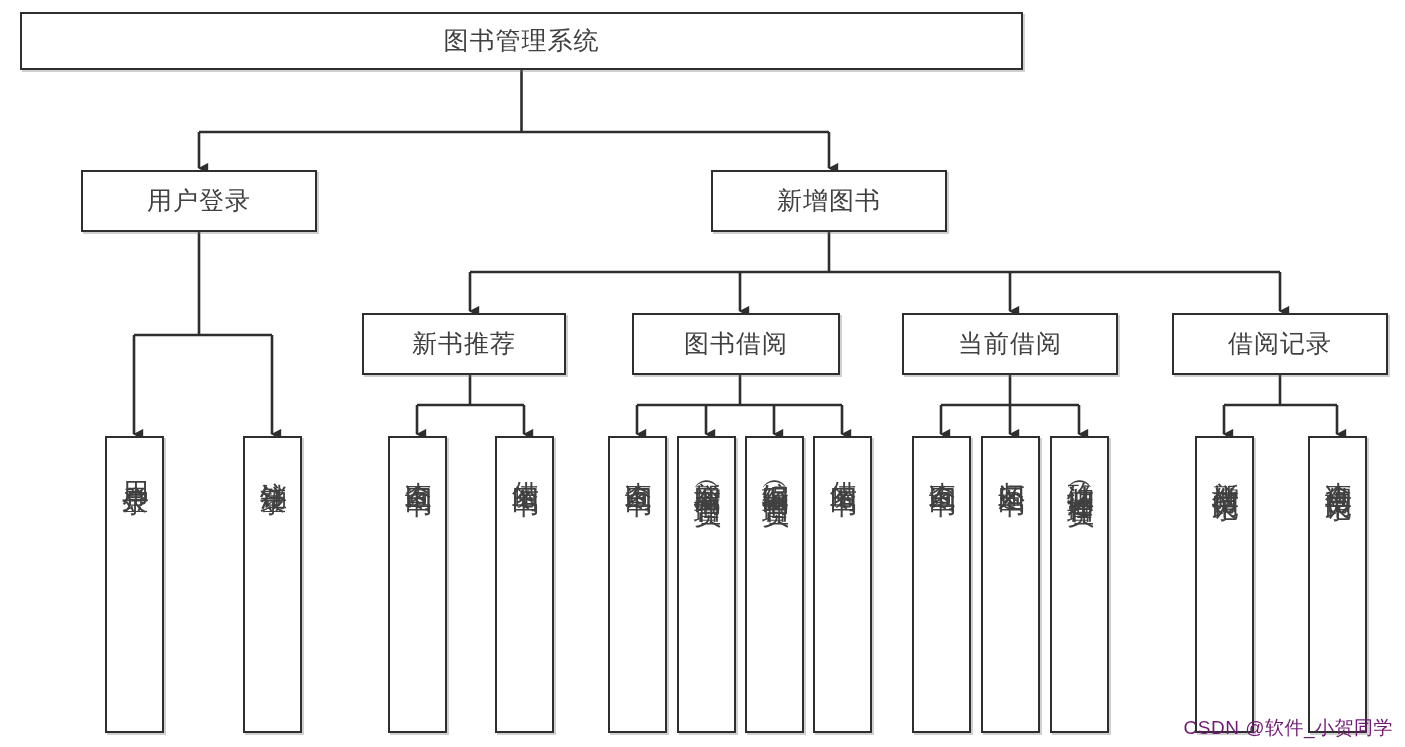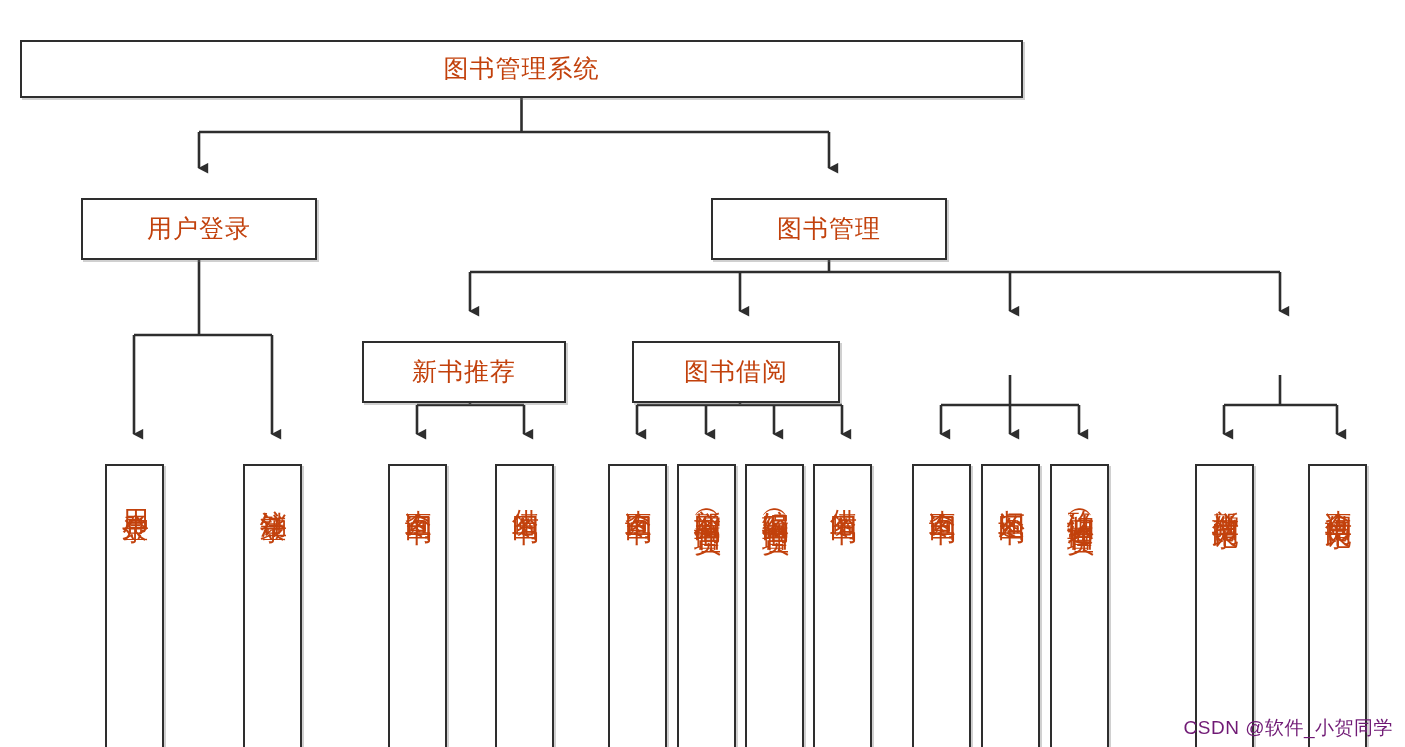--- a/index.html
+++ b/index.html
@@ -25,24 +25,23 @@
     height: 747px;
   }
   .node {
     position: absolute;
     box-sizing: border-box;
     border: 2px solid #2e2e2e;
     background: #ffffff;
     display: flex;
     align-items: center;
     justify-content: center;
-    color: #c2410c;
+    color: #404040;
     box-shadow: 2px 2px 0 rgba(120,120,120,0.35);
     z-index: 2;
-    margin-top: 28px;
   }
   .node .lbl {
     display: block;
     line-height: 1.18;
     letter-spacing: 1px;
     white-space: nowrap;
   }
   .node.horiz .lbl {
     font-size: 25px;
   }
@@ -123,28 +122,34 @@
   </svg>
 
   <div class="node horiz" style="left:20px; top:12px; width:1003px; height:58px;">
     <span class="lbl">图书管理系统</span>
   </div>
 
   <div class="node horiz" style="left:81px; top:170px; width:236px; height:62px;">
     <span class="lbl">用户登录</span>
   </div>
   <div class="node horiz" style="left:711px; top:170px; width:236px; height:62px;">
-    <span class="lbl">图书管理</span>
+    <span class="lbl">新增图书</span>
   </div>
 
   <div class="node horiz" style="left:362px; top:313px; width:204px; height:62px;">
     <span class="lbl">新书推荐</span>
   </div>
   <div class="node horiz" style="left:632px; top:313px; width:208px; height:62px;">
     <span class="lbl">图书借阅</span>
+  </div>
+  <div class="node horiz" style="left:902px; top:313px; width:216px; height:62px;">
+    <span class="lbl">当前借阅</span>
+  </div>
+  <div class="node horiz" style="left:1172px; top:313px; width:216px; height:62px;">
+    <span class="lbl">借阅记录</span>
   </div>
 
   <div class="node vert" style="left:105px; top:436px; width:59px; height:297px;">
     <span class="lbl">用户登录</span>
   </div>
   <div class="node vert" style="left:243px; top:436px; width:59px; height:297px;">
     <span class="lbl">注销登录</span>
   </div>
 
   <div class="node vert" style="left:388px; top:436px; width:59px; height:297px;">

